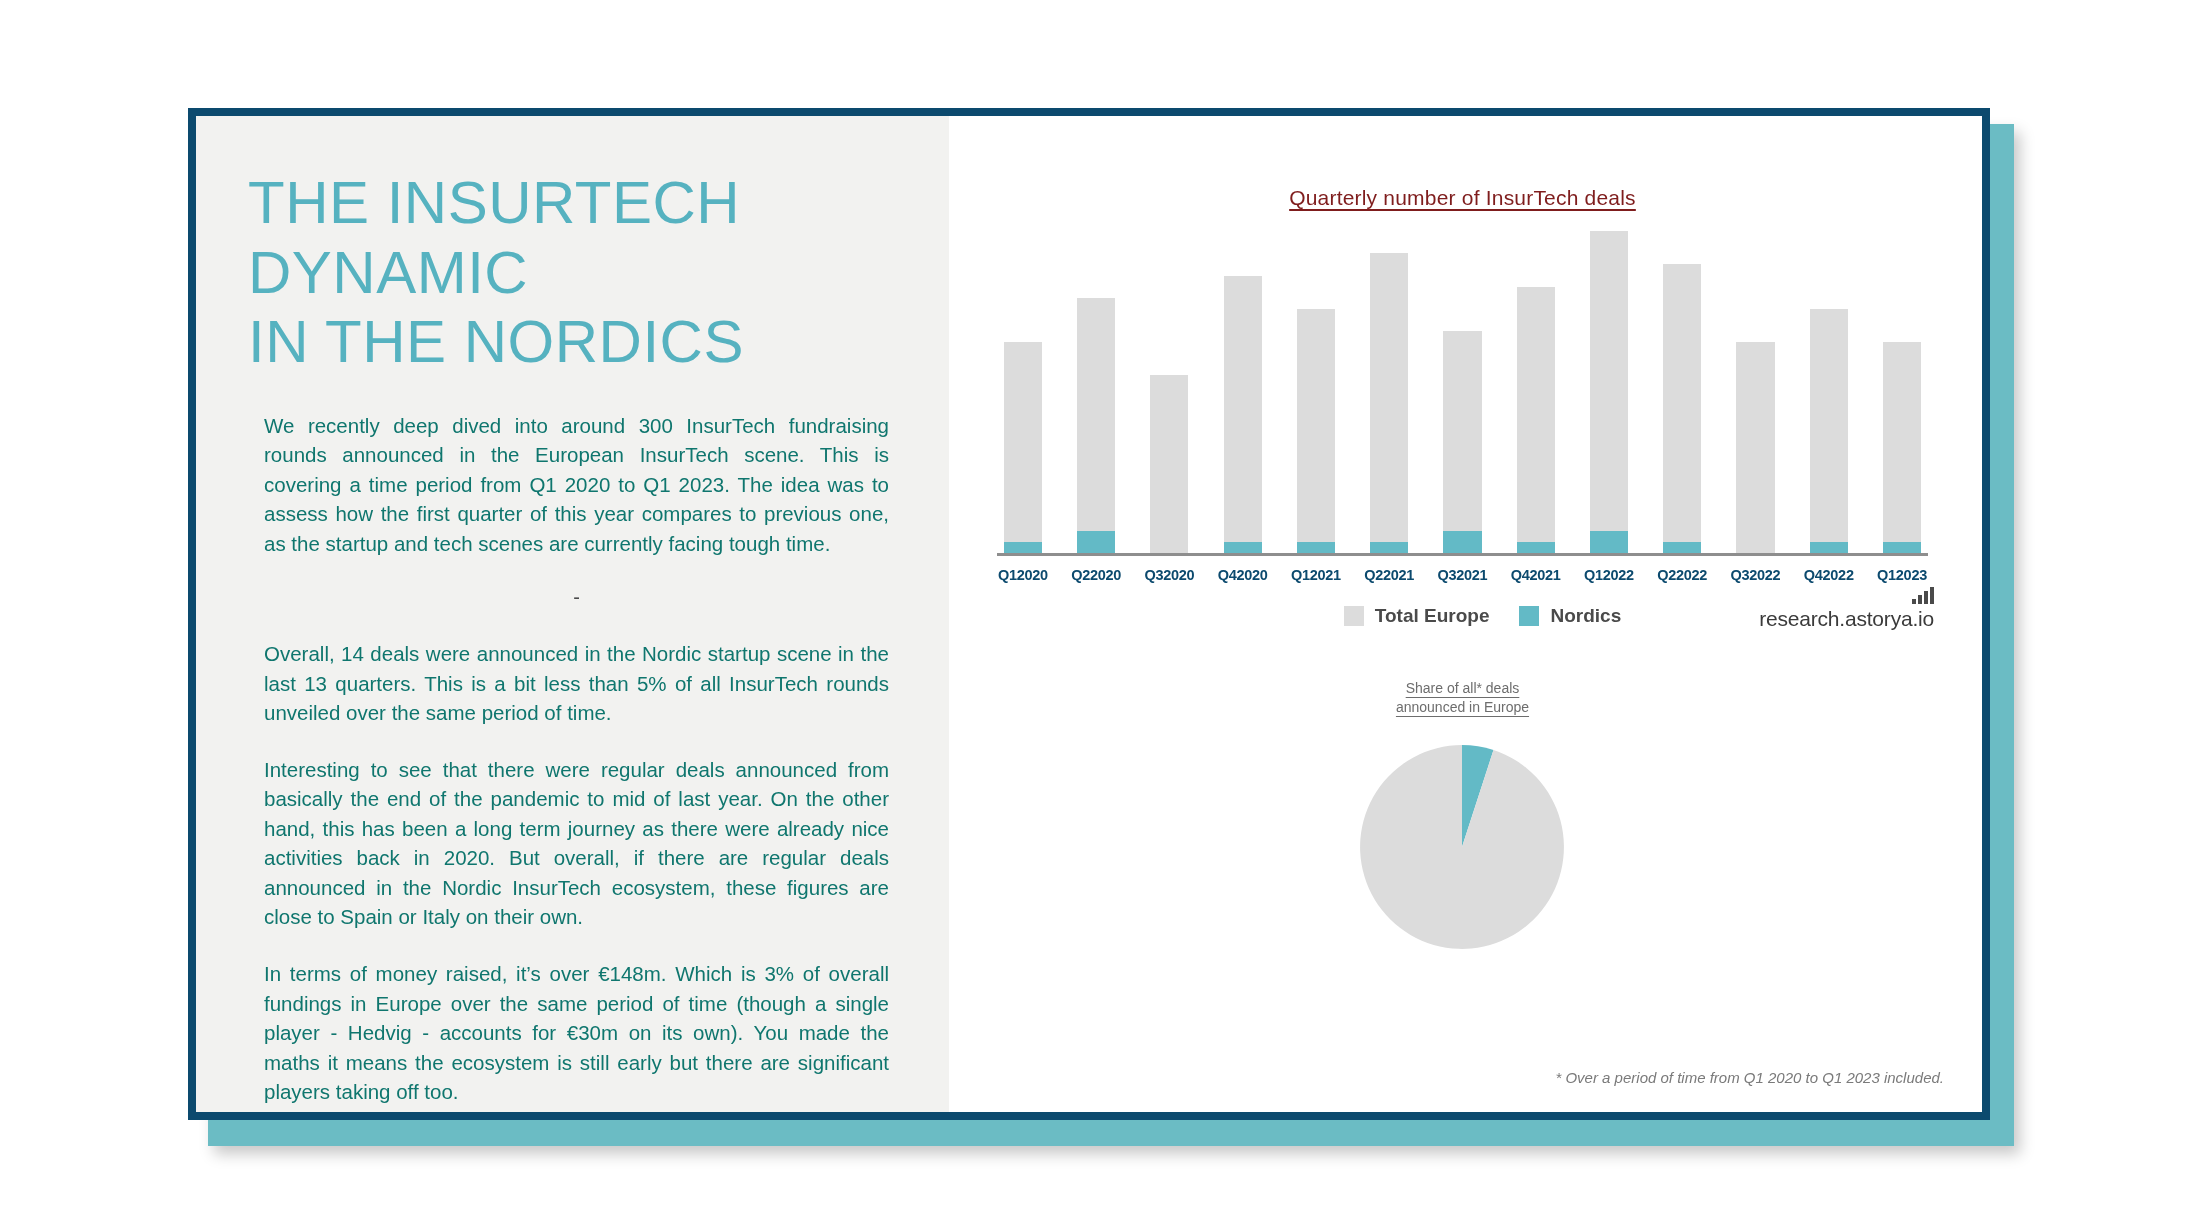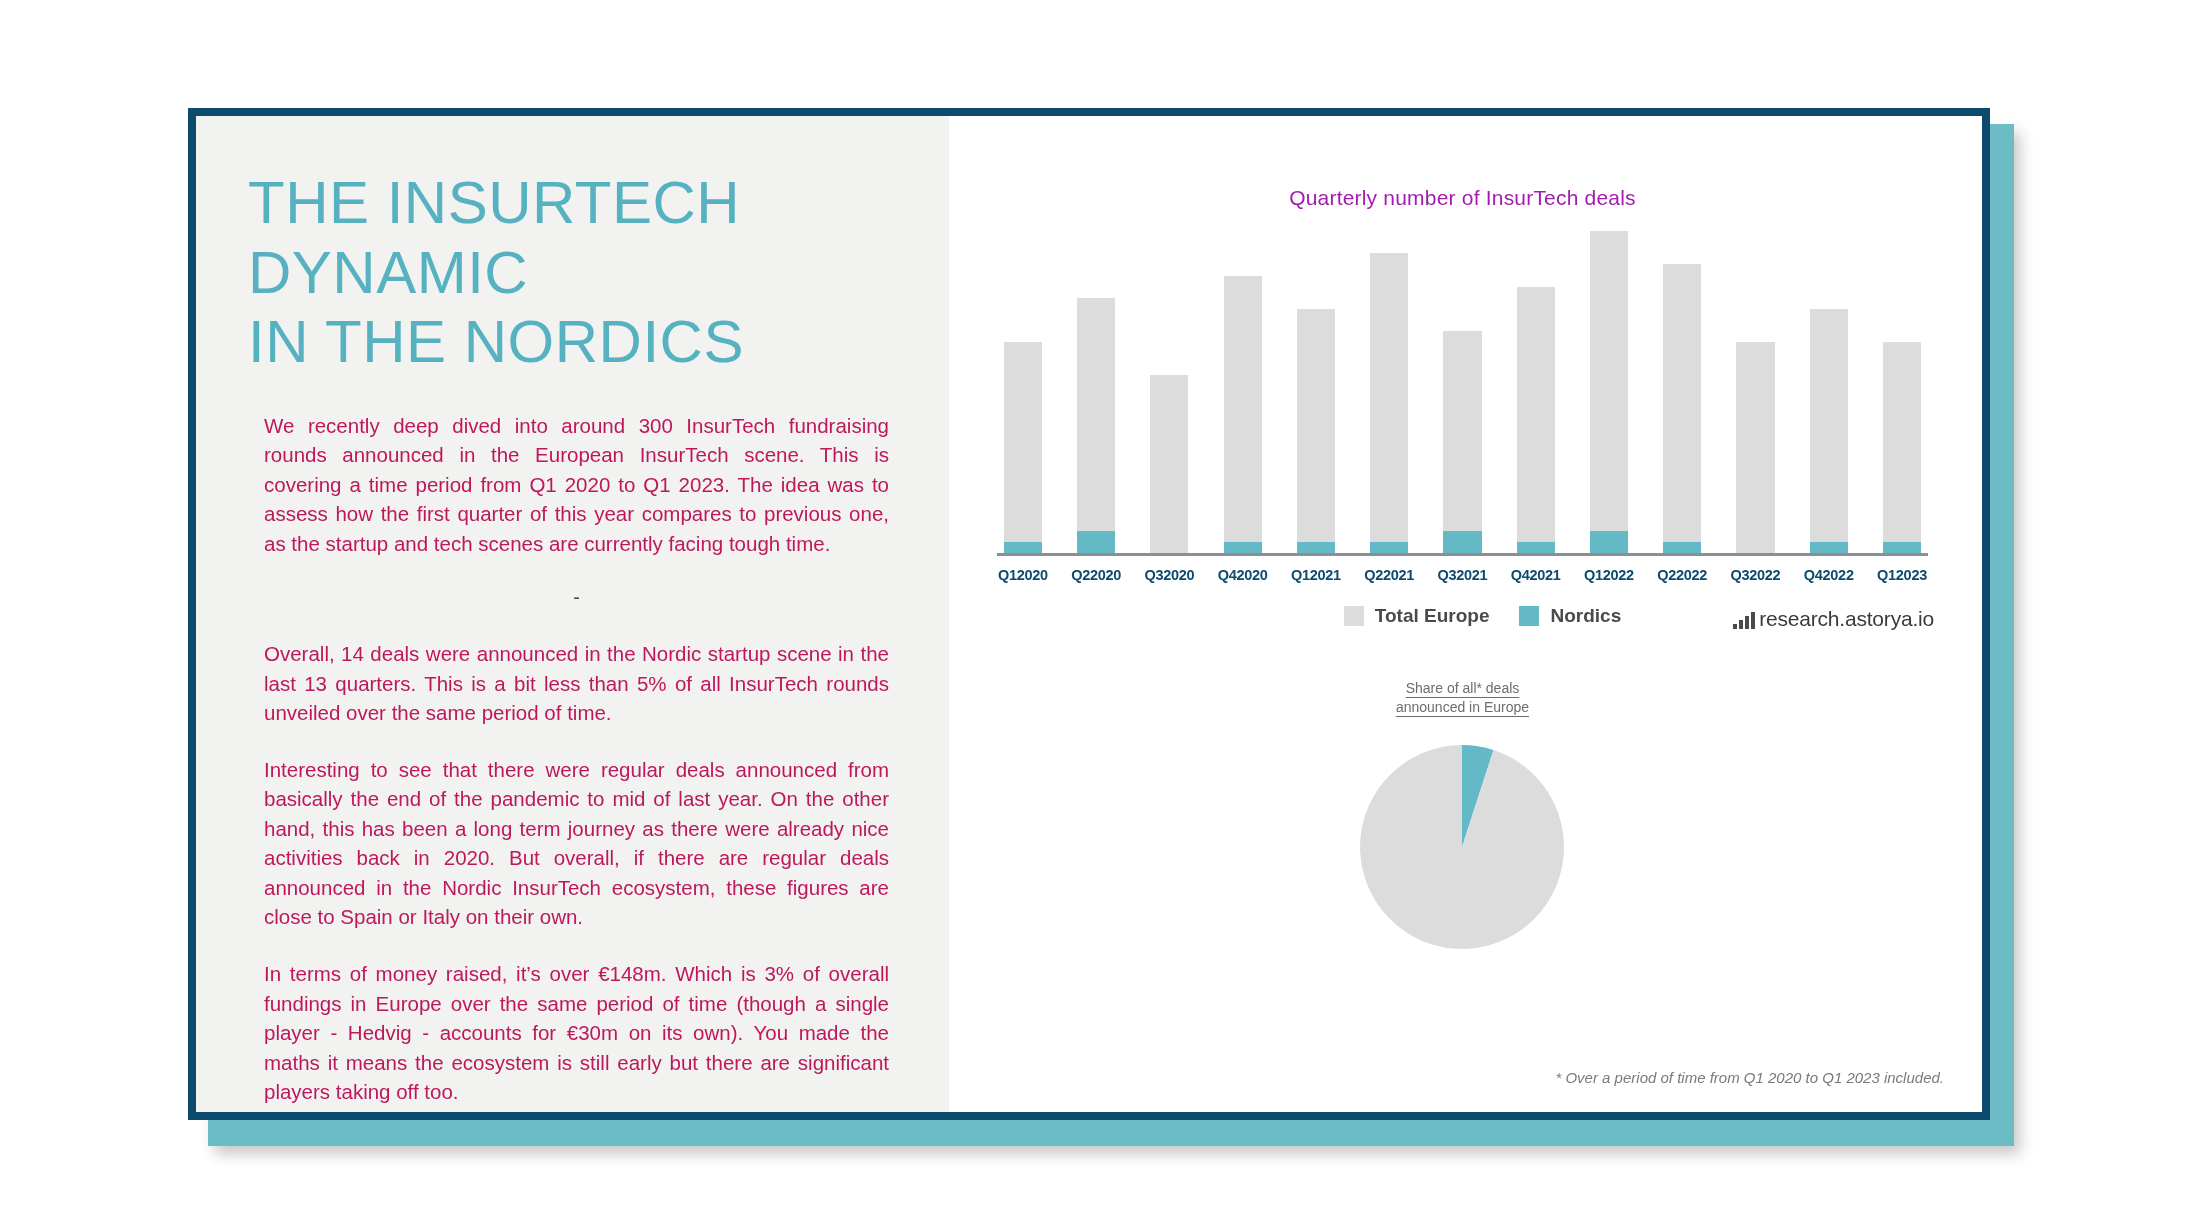--- a/index.html
+++ b/index.html
@@ -44,21 +44,21 @@
     font-size: 60px;
     line-height: 1.16;
     font-weight: 400;
     letter-spacing: .5px;
     white-space: pre-line;
     margin-bottom: 34px;
   }
 
   .body-copy { padding: 0 4px 0 16px; }
   .body-copy p {
-    color: #be185d;
+    color: #0f766e;
     font-size: 20.5px;
     line-height: 1.44;
     text-align: justify;
     margin-bottom: 27px;
   }
   .divider-dash {
     text-align: center;
     color: #4a4a4a;
     font-size: 20px;
     margin: 28px 0 30px 0;
@@ -68,21 +68,22 @@
   .right-pane {
     flex: 1;
     background: #ffffff;
     position: relative;
     padding: 40px 36px 0 30px;
   }
 
   .chart-title {
     text-align: center;
     font-size: 21px;
-    color: #a21caf;
+    color: #7f1d1d;
+    text-decoration: underline;
     text-underline-offset: 4px;
     margin-top: 30px;
     margin-bottom: 10px;
     letter-spacing: .2px;
   }
 
   
   .bar-chart-wrap { position: relative; margin: 0 18px 0 18px; }
   .bars {
     display: flex;
@@ -140,21 +141,21 @@
   }
   .legend-item { display: flex; align-items: center; gap: 11px; }
   .legend-swatch { width: 20px; height: 20px; display:inline-block; }
   .legend-swatch.total { background: #dcdcdc; }
   .legend-swatch.nordics { background: #63bac6; }
   .legend-label { font-size: 19px; color: #4a4a4a; }
 
   .brand {
     position: absolute;
     right: 12px; bottom: -2px;
-    display: flex; align-items: flex-end; gap: 4px;
+    display: flex; align-items: flex-end; gap: 4px; flex-direction: column;
   }
   .brand-mark { display: flex; align-items: flex-end; gap: 2px; height: 17px; }
   .brand-mark i { display:block; width:4px; background:#4a4a4a; }
   .brand-mark i:nth-child(1){ height:5px; }
   .brand-mark i:nth-child(2){ height:9px; }
   .brand-mark i:nth-child(3){ height:13px; }
   .brand-mark i:nth-child(4){ height:17px; }
   .brand-text { font-size: 21px; color: #3b3b3b; letter-spacing: -.2px; line-height: 1; }
 
   

